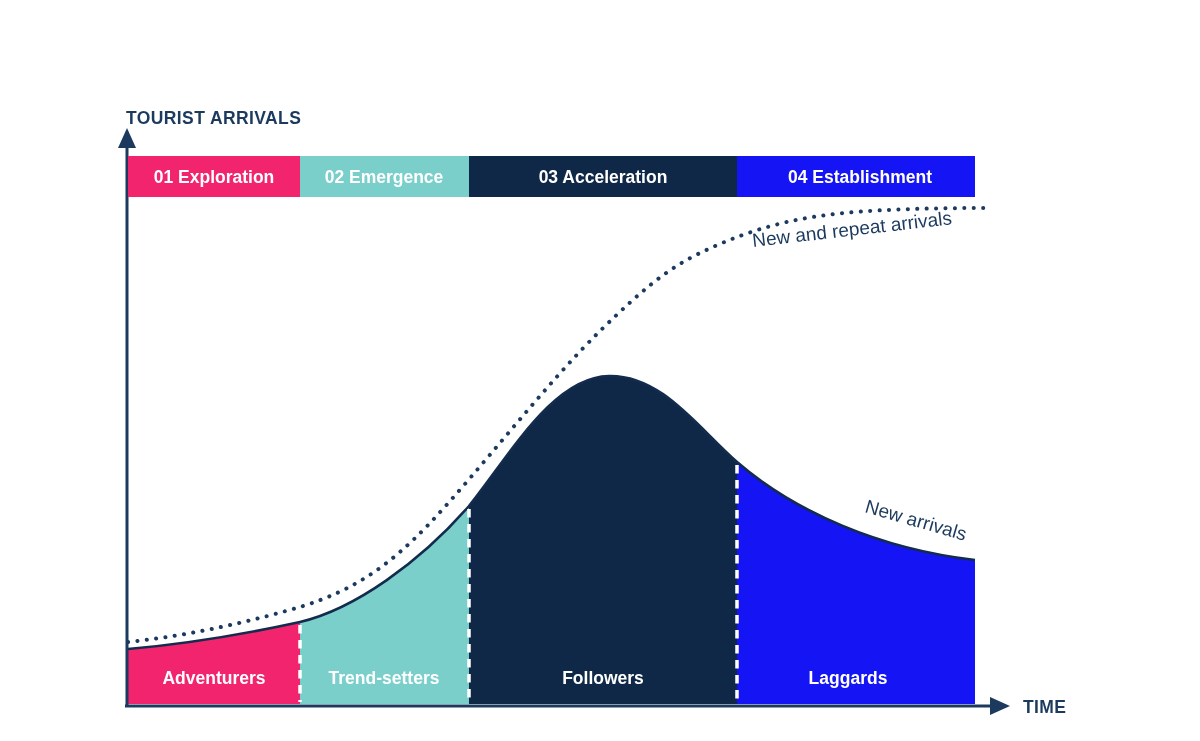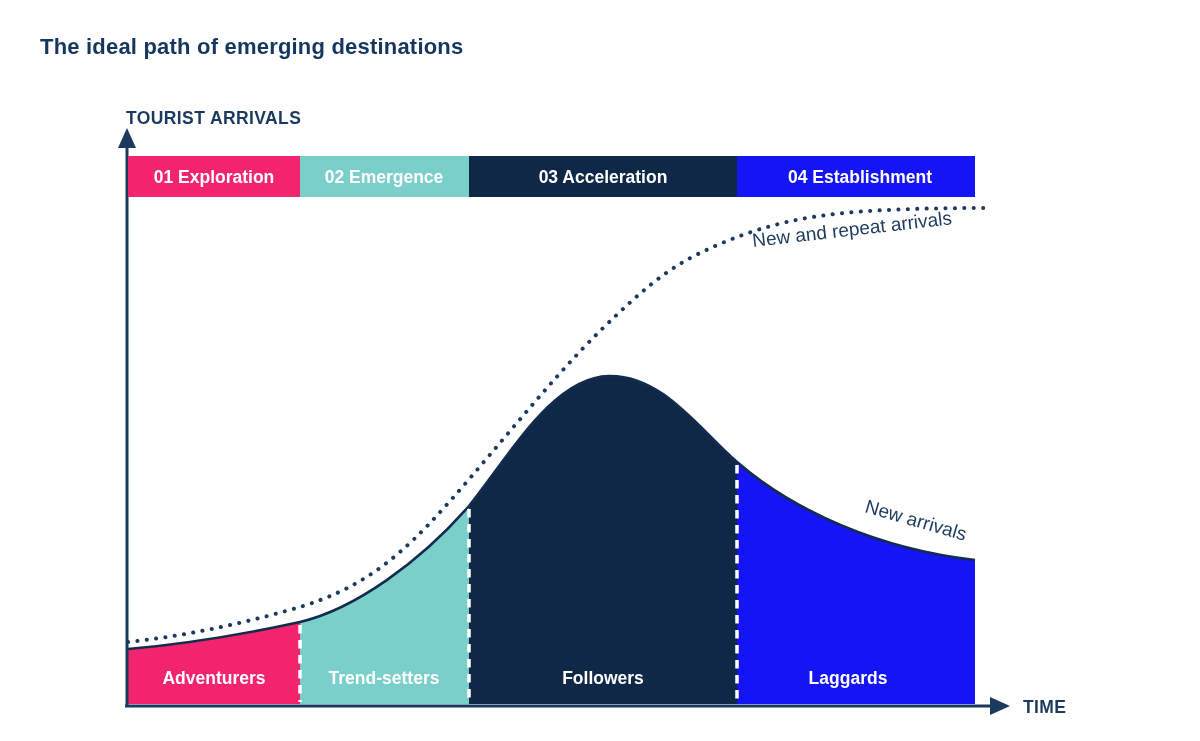--- a/index.html
+++ b/index.html
@@ -26,21 +26,20 @@
   .axis-label { font-size: 17.5px; font-weight: bold; letter-spacing: 0.4px; }
   .bar-label { font-size: 17.5px; font-weight: bold; }
   .seg-label { font-size: 17.5px; font-weight: bold; }
   .curve-label { font-size: 19px; }
 </style>
 </head>
 <body>
 
 <div class="canvas">
 
-  <h1 class="page-title">The ideal path of emerging destinations</h1>
 
   <svg class="chart" width="1200" height="741" viewBox="0 0 1200 741">
 
     <g>
       <path d="M 128,649 C 185,644 245,634 300,622 L 300,704 L 128,704 Z" fill="#F1246D"></path>
       <path d="M 300,622 C 355,609 420,562 469,506 L 469,704 L 300,704 Z" fill="#7ACFCB"></path>
       <path d="M 469,506 C 510,455 553,377 609,376 C 662,375 698,428 737,462 L 737,704 L 469,704 Z" fill="#0F2847"></path>
       <path d="M 737,462 C 795,512 880,549 975,560 L 975,704 L 737,704 Z" fill="#1414F5"></path>
     </g>
 

